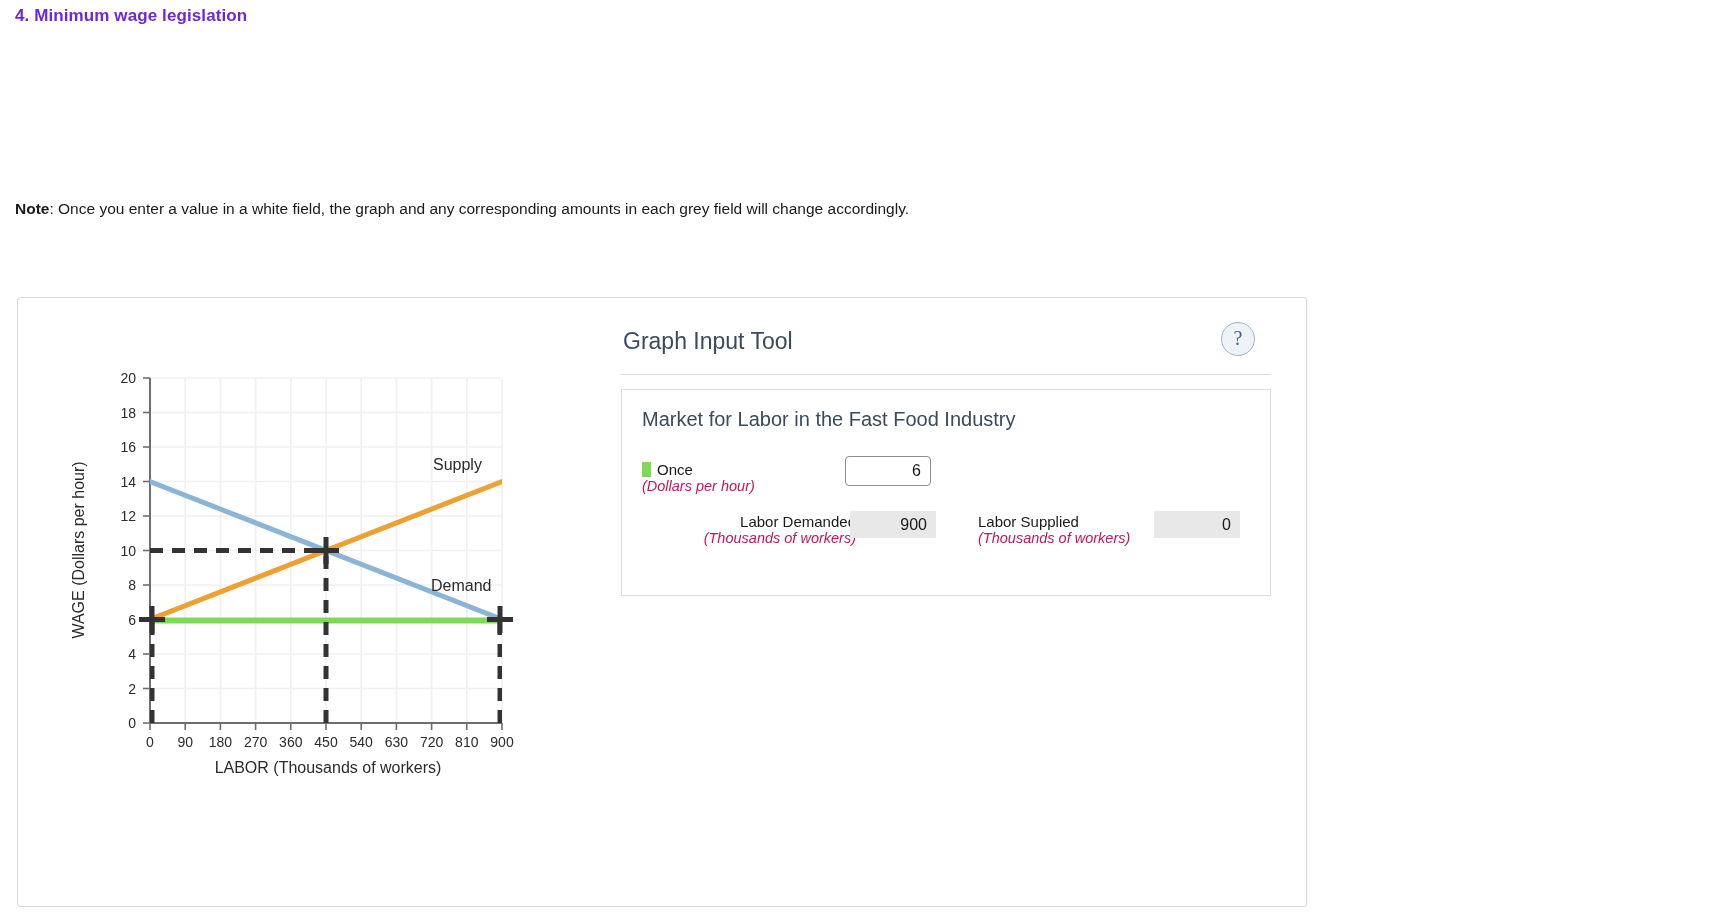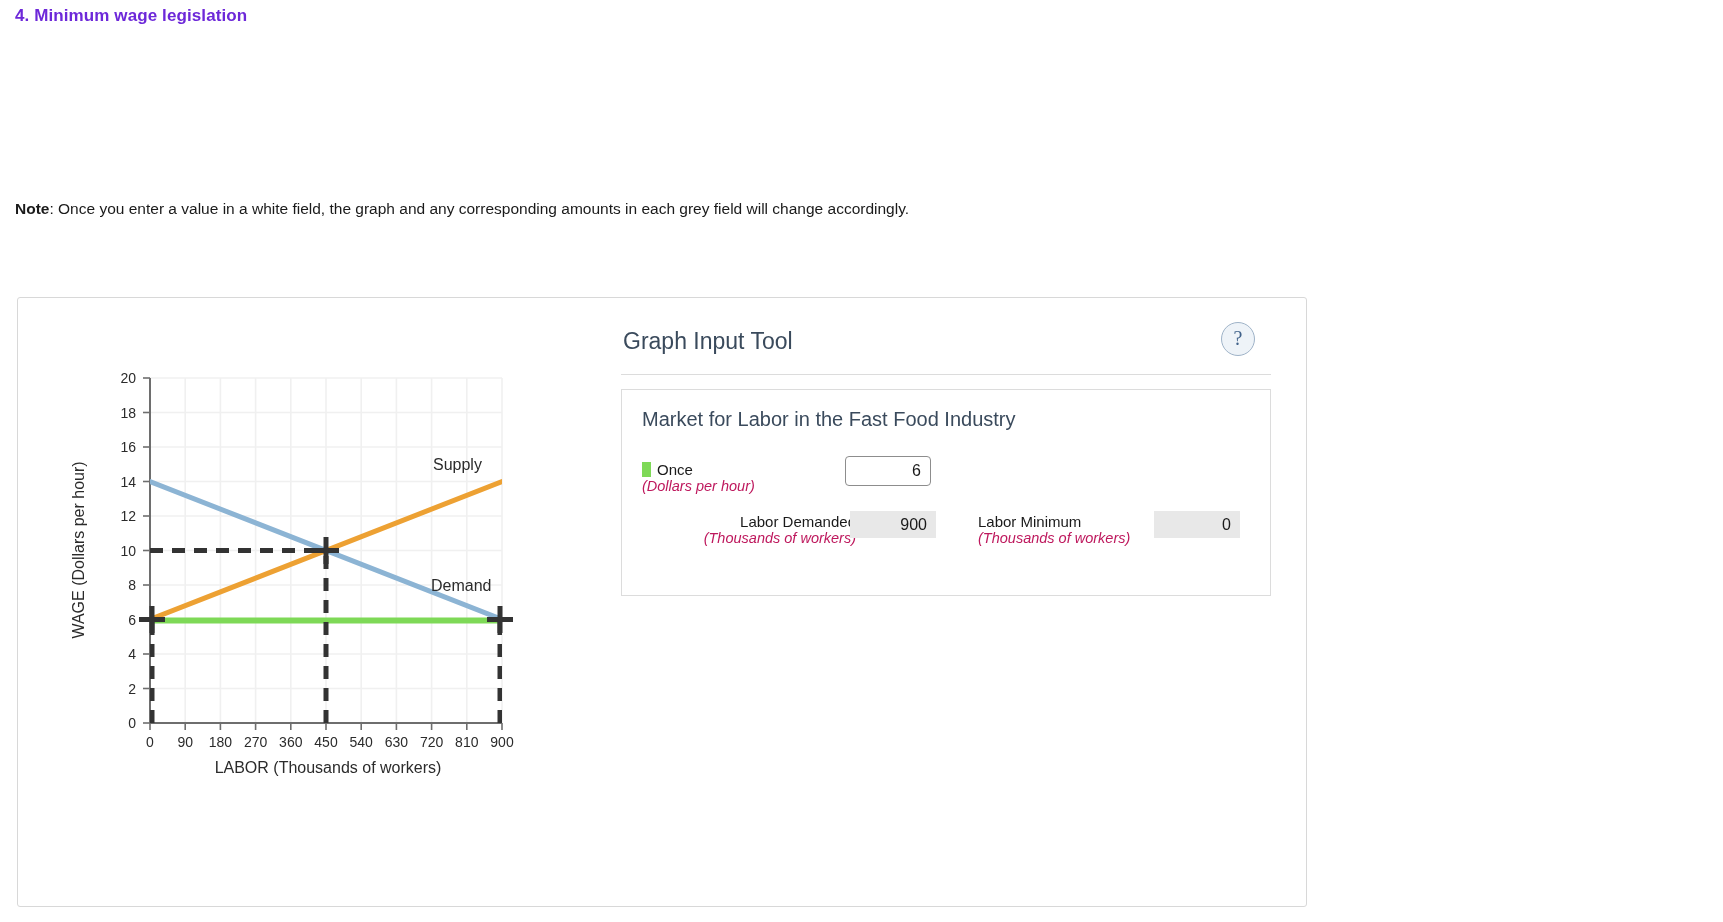--- a/index.html
+++ b/index.html
@@ -365,21 +365,21 @@
         </div>
 
         <div class="row row-2">
           <div class="field-label ld-label">
             <span>Labor Demanded</span>
             <span class="units">(Thousands of workers)</span>
           </div>
           <div class="ld-value">900</div>
 
           <div class="field-label ls-label">
-            <span>Labor Minimum</span>
+            <span>Labor Supplied</span>
             <span class="units">(Thousands of workers)</span>
           </div>
           <div class="ls-value">0</div>
         </div>
       </div>
     </div>
 
   </div>
 </div>
 

